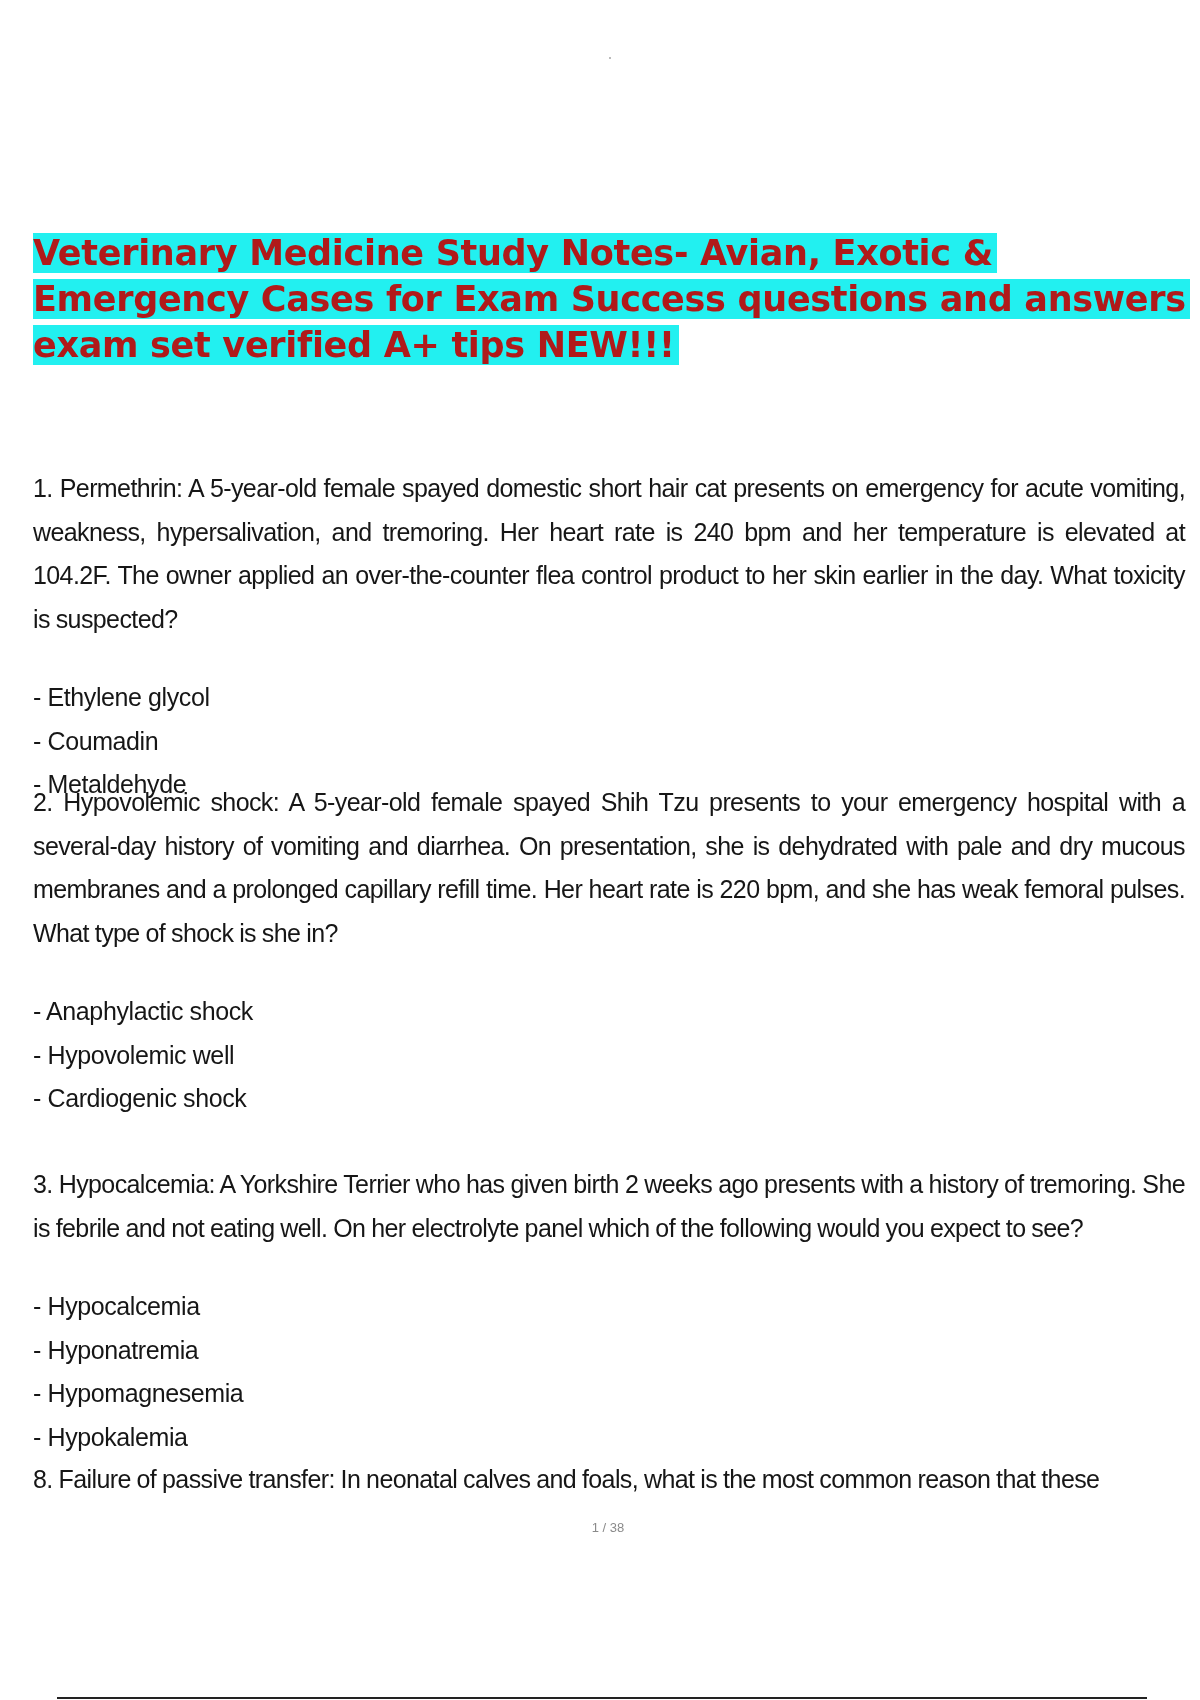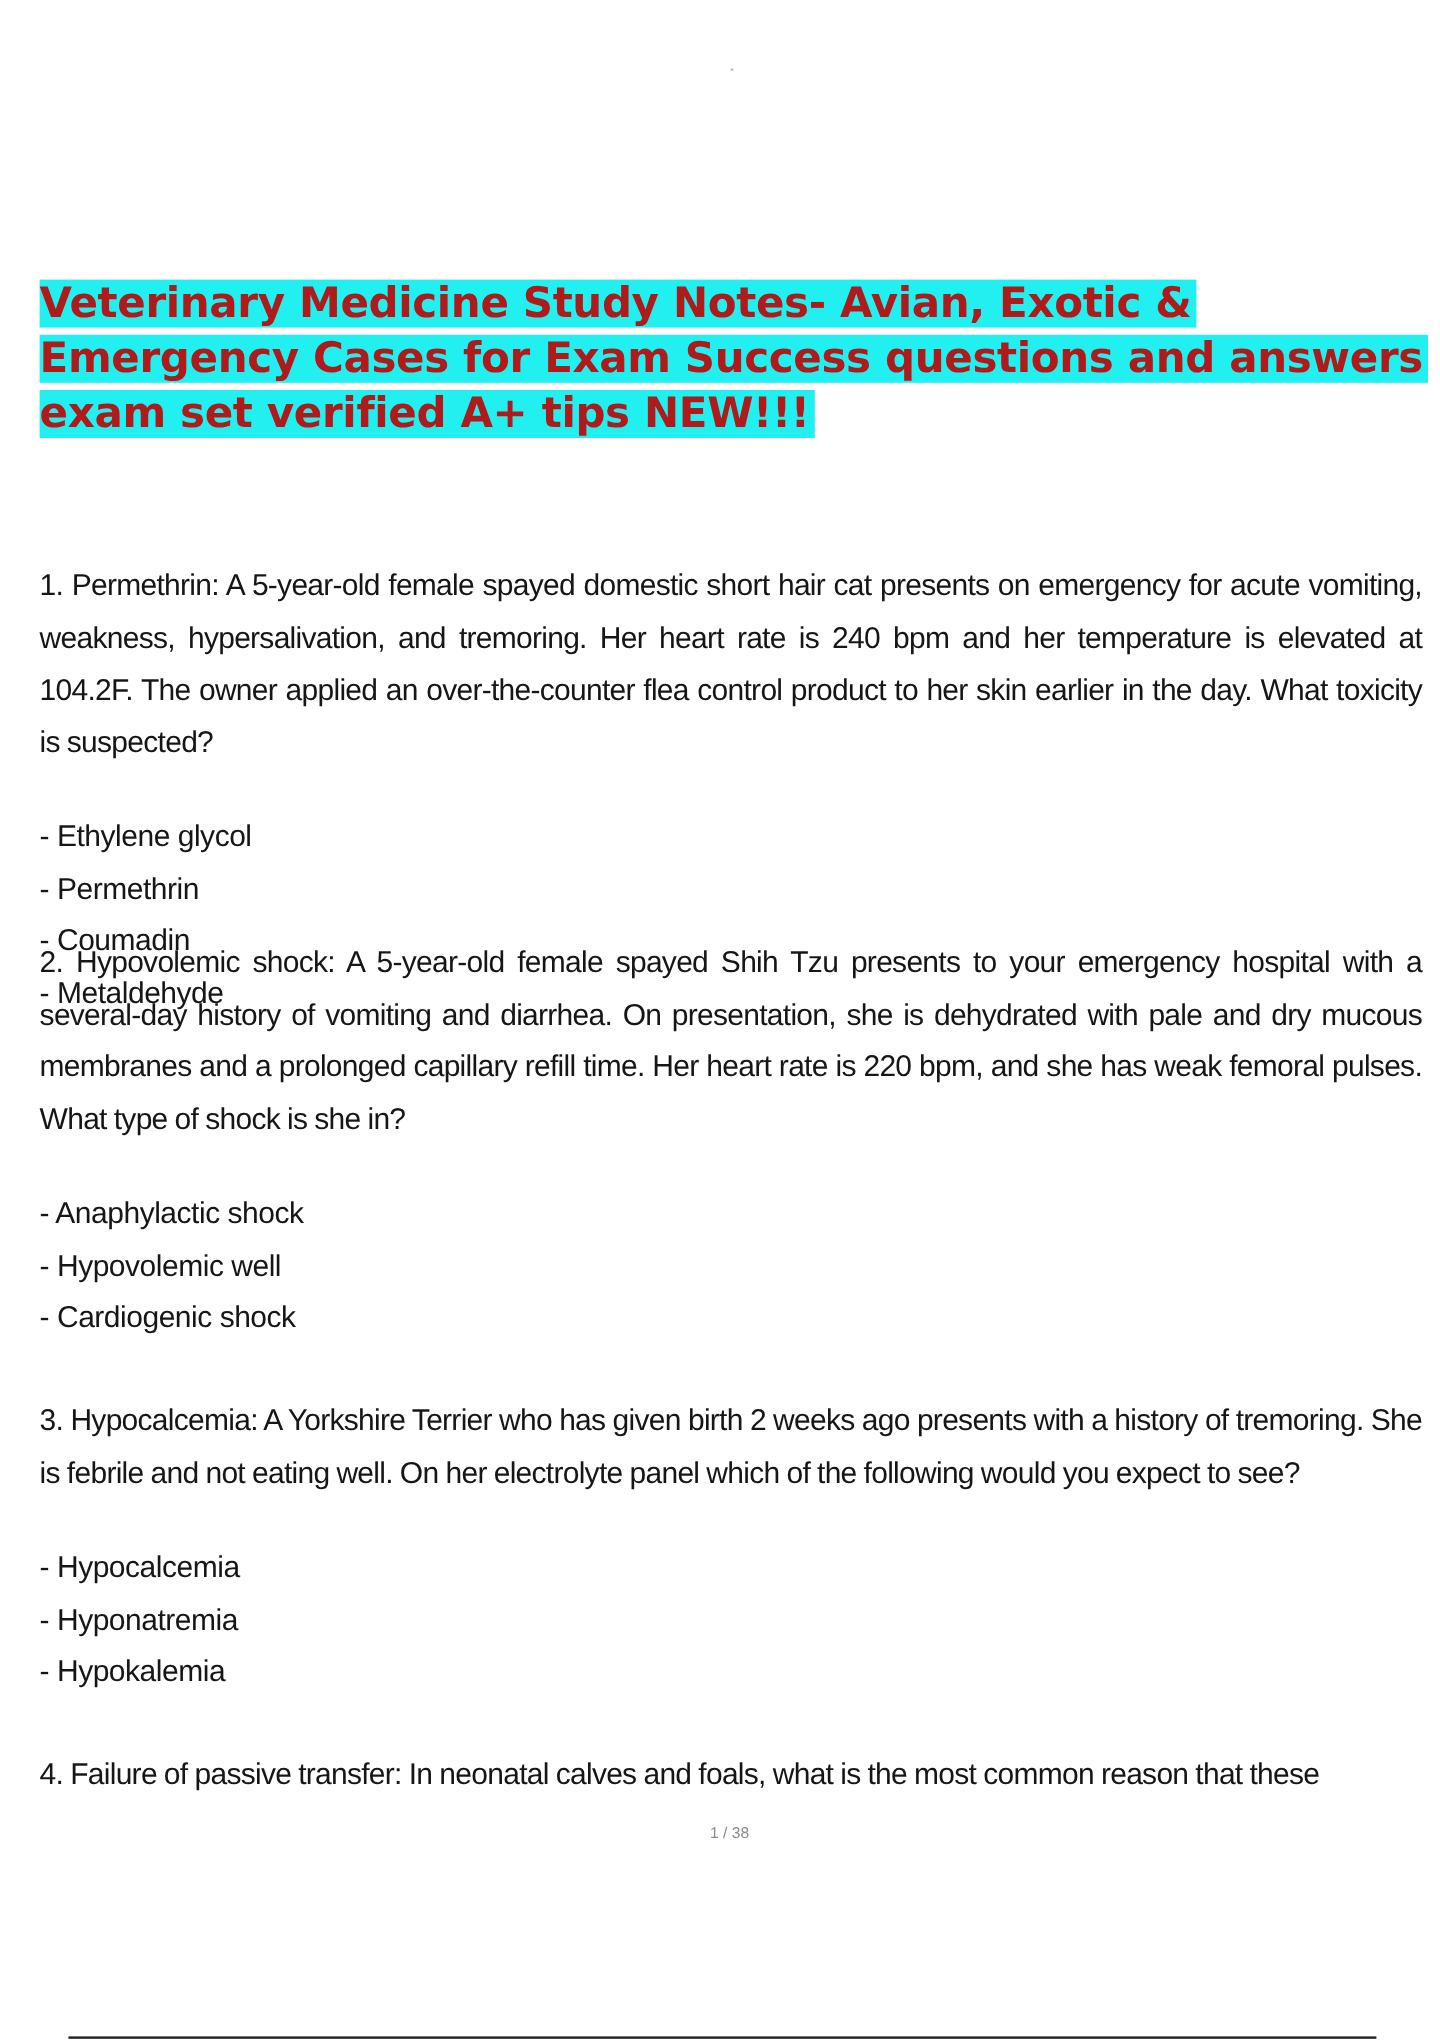--- a/index.html
+++ b/index.html
@@ -17,40 +17,40 @@
 <body>
 
 <div class="dot"></div>
 
 <h1 class="title"><span class="hl">Veterinary Medicine Study Notes- Avian, Exotic &amp; Emergency Cases for Exam Success questions and answers exam set verified A+ tips NEW!!!</span></h1>
 
 <div class="body" style="top:467px;">
   <div class="q">1. Permethrin: A 5-year-old female spayed domestic short hair cat presents on emergency for acute vomiting, weakness, hypersalivation, and tremoring. Her heart rate is 240 bpm and her temperature is elevated at 104.2F. The owner applied an over-the-counter flea control product to her skin earlier in the day. What toxicity is suspected?</div>
   <div style="height:35px"></div>
   <div class="opt">- Ethylene glycol</div>
-  <div class="opt">- Permethrin</div>
   <div class="opt">- Coumadin</div>
   <div class="opt">- Metaldehyde</div>
 </div>
 
 <div class="body" style="top:781px;">
   <div class="q">2. Hypovolemic shock: A 5-year-old female spayed Shih Tzu presents to your emergency hospital with a several-day history of vomiting and diarrhea. On presentation, she is dehydrated with pale and dry mucous membranes and a prolonged capillary refill time. Her heart rate is 220 bpm, and she has weak femoral pulses. What type of shock is she in?</div>
   <div style="height:35px"></div>
   <div class="opt">- Anaphylactic shock</div>
   <div class="opt">- Hypovolemic well</div>
   <div class="opt">- Cardiogenic shock</div>
 </div>
 
 <div class="body" style="top:1163px;">
   <div class="q">3. Hypocalcemia: A Yorkshire Terrier who has given birth 2 weeks ago presents with a history of tremoring. She is febrile and not eating well. On her electrolyte panel which of the following would you expect to see?</div>
   <div style="height:35px"></div>
   <div class="opt">- Hypocalcemia</div>
   <div class="opt">- Hyponatremia</div>
+  <div class="opt">- Hypomagnesemia</div>
   <div class="opt">- Hypokalemia</div>
 </div>
 
 <div class="body" style="top:1458px;">
-  <div class="q" style="white-space:nowrap">4. Failure of passive transfer: In neonatal calves and foals, what is the most common reason that these</div>
+  <div class="q" style="white-space:nowrap">8. Failure of passive transfer: In neonatal calves and foals, what is the most common reason that these</div>
 </div>
 
 <div class="pnum">1 / 38</div>
 
 <div class="rule"></div>
 
 </body></html>

